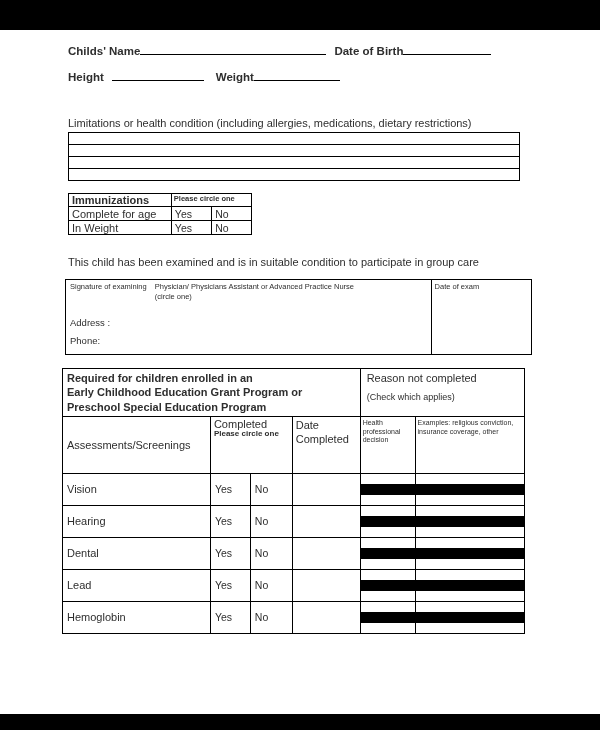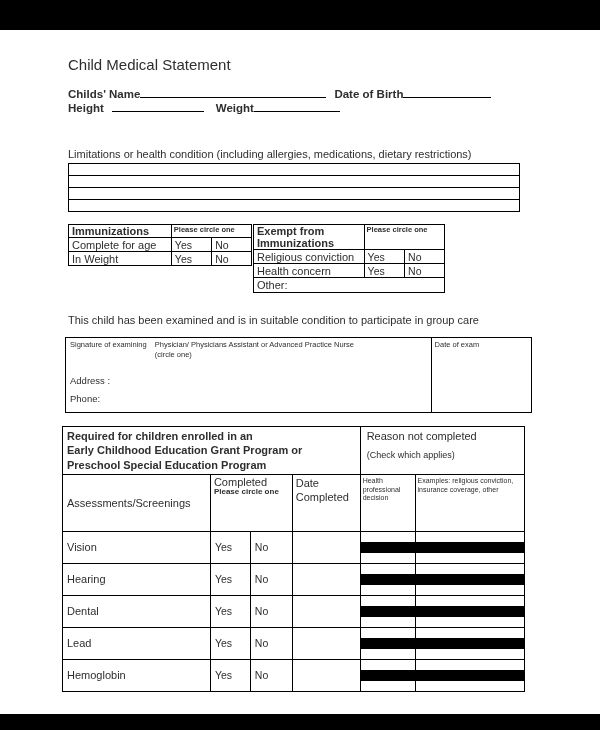--- a/index.html
+++ b/index.html
@@ -6,21 +6,21 @@
   .page{position:relative;width:600px;height:730px;background:#fff;overflow:hidden;
         font-family:"Liberation Sans",sans-serif;color:#2e2e2e;}
   .bar-top{height:30px;background:#000;}
   .bar-bottom{position:absolute;left:0;bottom:0;width:100%;height:16px;background:#000;}
   .content{padding-left:68px;}
 
   .doc-title{font-size:15px;font-weight:400;margin:26px 0 0 0;}
 
   .field-line{font-size:11.5px;font-weight:bold;}
   .line-name{margin-top:13px;}
-  .line-hw{}
+  .line-hw{margin-top:12px;}
   .uline{display:inline-block;border-bottom:1.5px solid #000;height:11px;vertical-align:baseline;}
   .w-name{width:186px;}
   .w-dob{width:88px;}
   .w-height{width:92px;}
   .w-weight{width:86px;}
   .gap-l{margin-left:8px;}
   .gap-m{margin-left:12px;}
 
   .lim-label{font-size:11px;margin-top:34px;}
   table{border-collapse:collapse;}
@@ -69,21 +69,20 @@
   .na .blackbar{height:11px;background:#000;width:100%;}
 </style>
 </head>
 <body>
 
 <div class="page">
   <div class="bar-top"></div>
 
   <div class="content">
 
-    <div class="doc-title">Child Medical Statement</div>
 
     <div class="field-line line-name">
       <span>Childs' Name</span><span class="uline w-name"></span><span class="gap-l">Date of Birth</span><span class="uline w-dob"></span>
     </div>
 
     <div class="field-line line-hw">
       <span>Height</span><span class="uline w-height gap-l"></span><span class="gap-m">Weight</span><span class="uline w-weight"></span>
     </div>
 
     <div class="lim-label">Limitations or health condition (including allergies, medications, dietary restrictions)</div>
@@ -118,41 +117,20 @@
           <td class="yn imm-c3">No</td>
         </tr>
         <tr class="row13">
           <td class="imm-c1">In Weight</td>
           <td class="yn imm-c2">Yes</td>
           <td class="yn imm-c3">No</td>
         </tr>
       </tbody>
         </table>
 
-      <table class="ex-table">
-        <tbody>
-            <tr>
-          <td class="hd ex-c1">Exempt from Immunizations</td>
-          <td class="circle-note" colspan="2">Please circle one</td>
-        </tr>
-        <tr class="row13">
-          <td class="ex-c1">Religious conviction</td>
-          <td class="yn ex-c2">Yes</td>
-          <td class="yn ex-c3">No</td>
-        </tr>
-        <tr class="row13">
-          <td class="ex-c1">Health concern</td>
-          <td class="yn ex-c2">Yes</td>
-          <td class="yn ex-c3">No</td>
-        </tr>
-        <tr class="other-row">
-          <td colspan="3">Other:</td>
-        </tr>
-      </tbody>
-        </table>
 
     </div>
 
     <div class="examined">This child has been examined and is in suitable condition to participate in group care</div>
 
     <table class="sig-table">
       <tbody>
           <tr>
         <td class="sig-left">
           <div class="sig-top">

